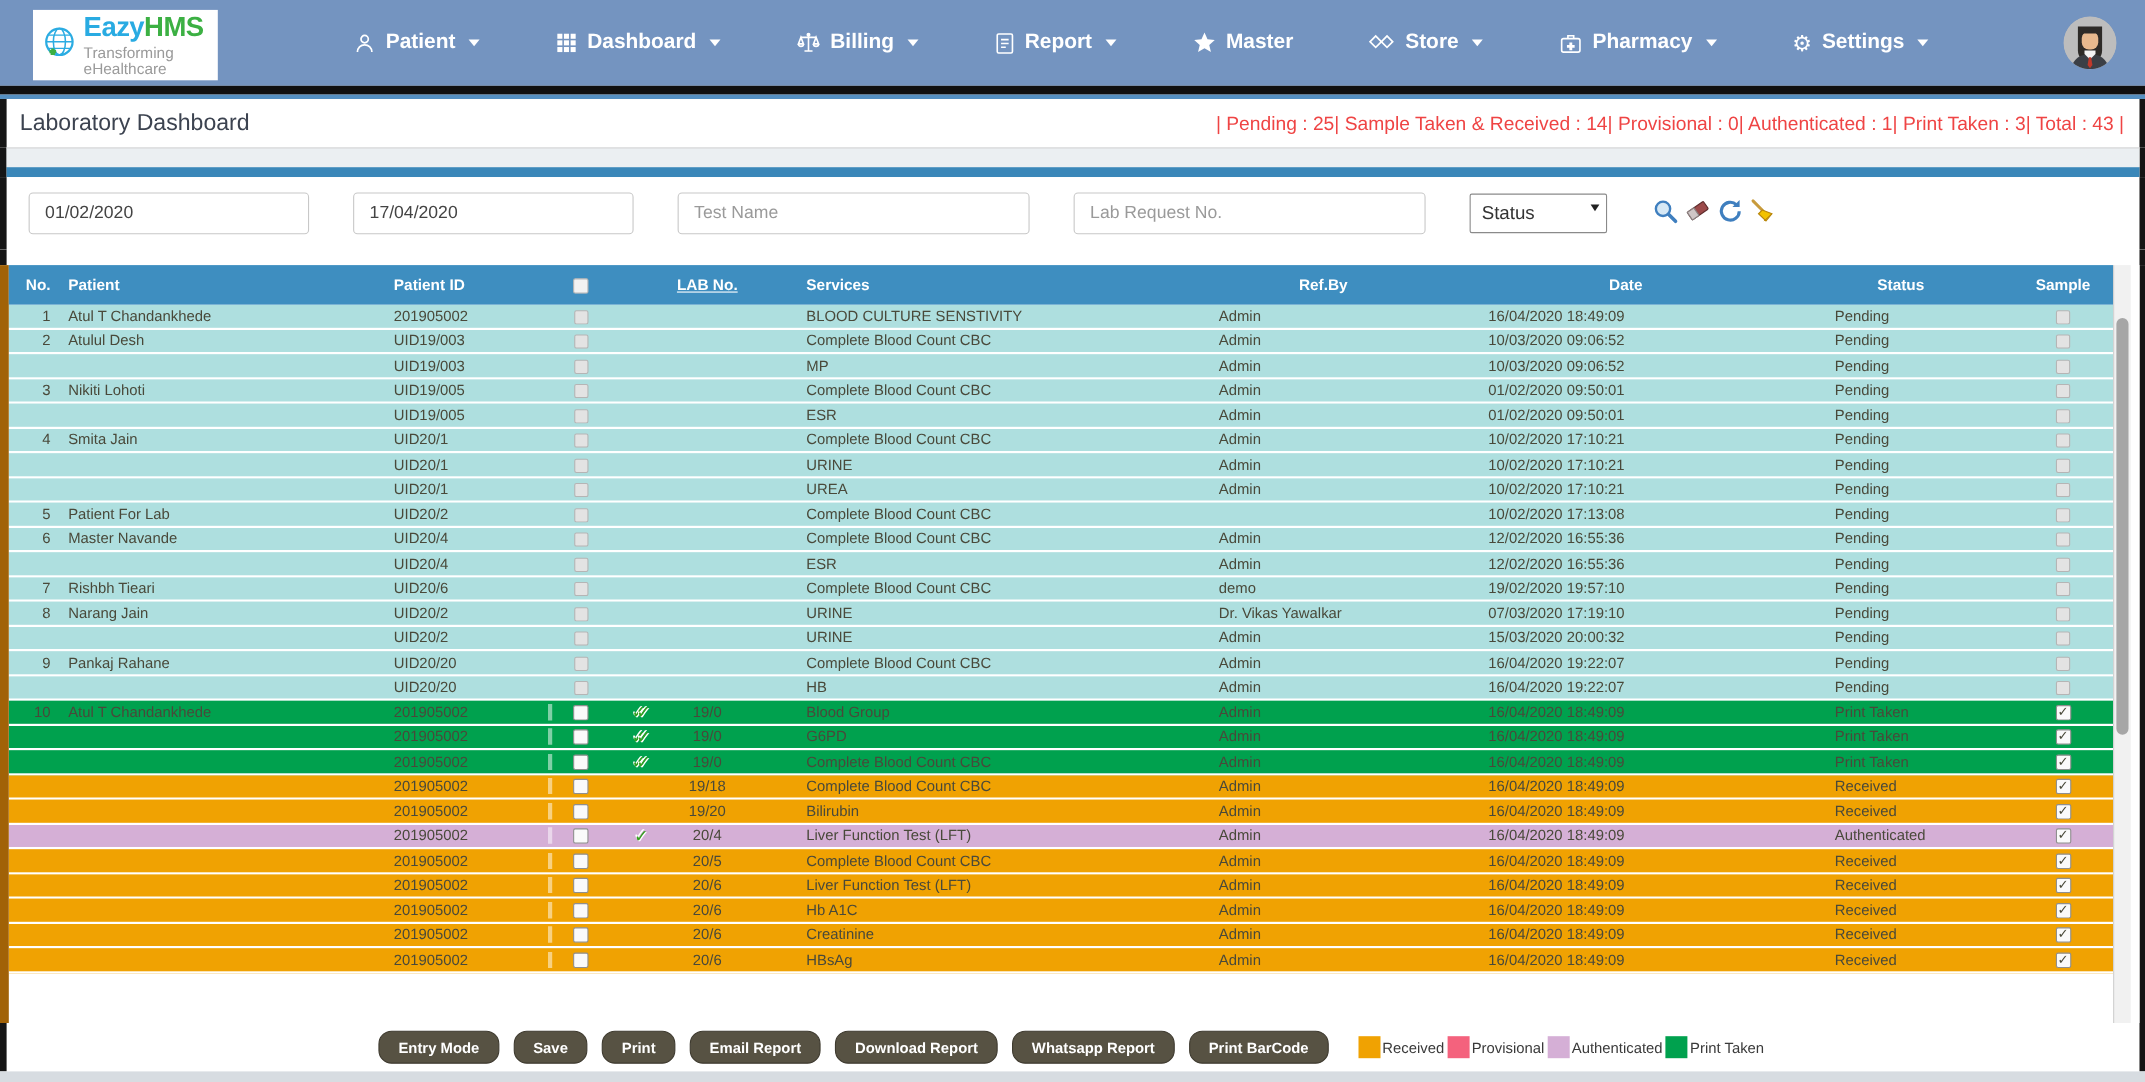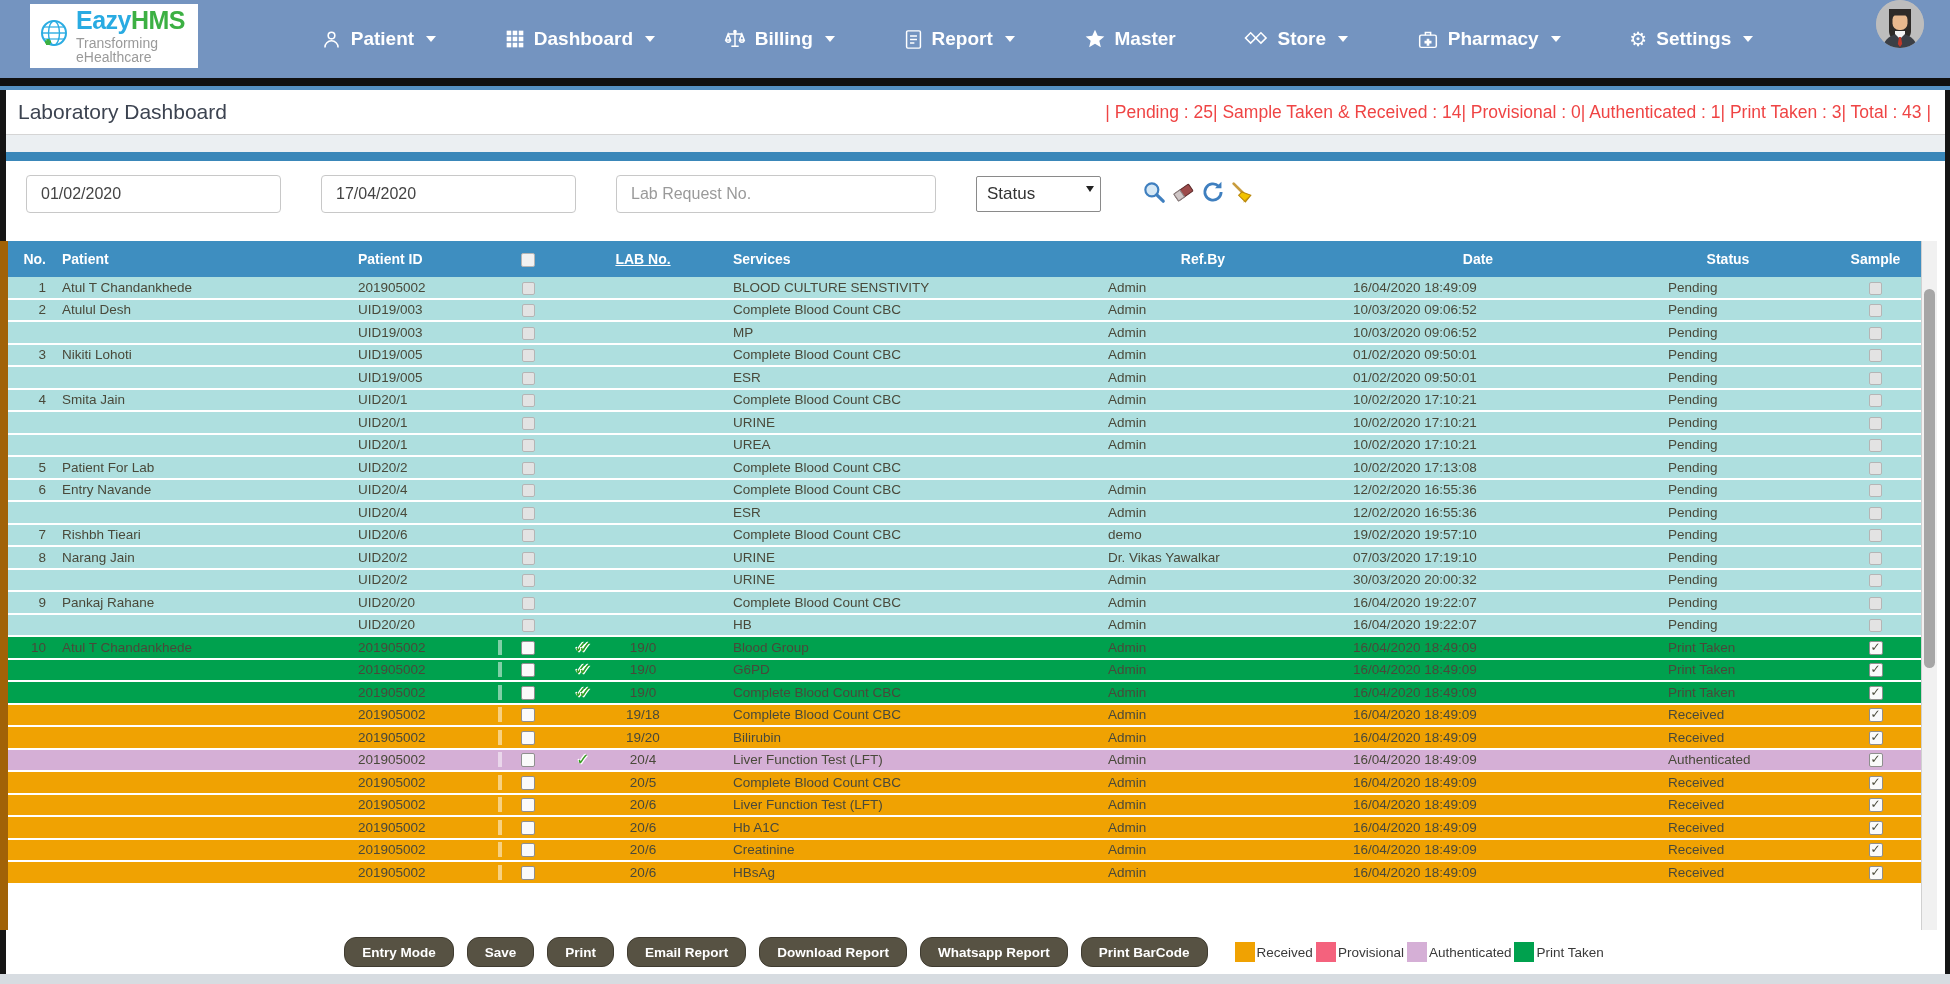--- a/index.html
+++ b/index.html
@@ -2,21 +2,21 @@
 <html><head>
 <meta charset="utf-8">
 <style>
   * { box-sizing: border-box; margin: 0; padding: 0; }
   html,body { width:1950px; height:984px; overflow:hidden; }
   body {
     font-family:"Liberation Sans", sans-serif;
     display:flex; flex-direction:column; background:#fff;
   }
   
-  .navbar { height:78px; background:#7494C0; display:flex; 
+  .navbar { height:78px; background:#7494C0; display:flex; align-items:center;
             padding:0 26px 0 30px; flex-shrink:0;gap:24px; }
   .logo-box { width:168px; height:64px; background:#fff; display:flex; align-items:center;
               padding:4px 6px; margin-top:4px; flex-shrink:0; cursor:pointer; }
   .logo-text { display:flex; flex-direction:column; line-height:1; margin-left:4px; }
   .brand { font-size:25px; font-weight:bold; letter-spacing:-0.5px; }
   .brand .b1 { color:#29ABE2; } .brand .b2 { color:#3CB043; }
   .tagline { font-size:14px; color:#9a9a9a; margin-top:3px; }
   .nav-items { flex:1; display:flex; justify-content:space-evenly; align-items:center; margin:0 30px; }
   .nav-item { display:flex; align-items:center; gap:9px; color:#fff; font-weight:bold;
               font-size:19px; cursor:pointer; white-space:nowrap; }
@@ -237,20 +237,21 @@
 </div>
 
 <div class="subheader">
   <div class="gray-strip"></div>
   <div class="blue-bar"></div>
 </div>
 
 <div class="filter-row">
   <input class="f-input w-date" value="01/02/2020" style="">
   <input class="f-input w-date" value="17/04/2020" style="">
+  <input class="f-input w-text" placeholder="Test Name" style="">
   <input class="f-input w-text" placeholder="Lab Request No." style="">
   <div class="status-select">
     <span>Status</span>
   </div>
   <div class="filter-icons">
     <span class="ficon">
       <svg width="26" height="26" viewBox="0 0 24 24">
         <circle cx="10" cy="10" r="6" fill="#D6E8F5" stroke="#3F7FBF" stroke-width="2"></circle>
         <line x1="14.6" y1="14.6" x2="20.5" y2="20.5" stroke="#3F7FBF" stroke-width="3" stroke-linecap="round"></line>
       </svg>
@@ -409,21 +410,21 @@
     <div class="td c-check"></div>
     <div class="td c-lab"></div>
     <div class="td c-svc">Complete Blood Count CBC</div>
     <div class="td c-ref"></div>
     <div class="td c-date">10/02/2020 17:13:08</div>
     <div class="td c-status">Pending</div>
     <div class="td c-sample"><span class="checkbox"></span></div>
   </div>
         <div class="tr row-pending">
     <div class="td c-no">6</div>
-    <div class="td c-patient">Entry Navande</div>
+    <div class="td c-patient">Master Navande</div>
     <div class="td c-pid">UID20/4</div>
     <div class="td c-cb"><span class="checkbox"></span></div>
     <div class="td c-check"></div>
     <div class="td c-lab"></div>
     <div class="td c-svc">Complete Blood Count CBC</div>
     <div class="td c-ref">Admin</div>
     <div class="td c-date">12/02/2020 16:55:36</div>
     <div class="td c-status">Pending</div>
     <div class="td c-sample"><span class="checkbox"></span></div>
   </div>
@@ -468,21 +469,21 @@
   </div>
         <div class="tr row-pending">
     <div class="td c-no"></div>
     <div class="td c-patient"></div>
     <div class="td c-pid">UID20/2</div>
     <div class="td c-cb"><span class="checkbox"></span></div>
     <div class="td c-check"></div>
     <div class="td c-lab"></div>
     <div class="td c-svc">URINE</div>
     <div class="td c-ref">Admin</div>
-    <div class="td c-date">30/03/2020 20:00:32</div>
+    <div class="td c-date">15/03/2020 20:00:32</div>
     <div class="td c-status">Pending</div>
     <div class="td c-sample"><span class="checkbox"></span></div>
   </div>
         <div class="tr row-pending">
     <div class="td c-no">9</div>
     <div class="td c-patient">Pankaj Rahane</div>
     <div class="td c-pid">UID20/20</div>
     <div class="td c-cb"><span class="checkbox"></span></div>
     <div class="td c-check"></div>
     <div class="td c-lab"></div>

